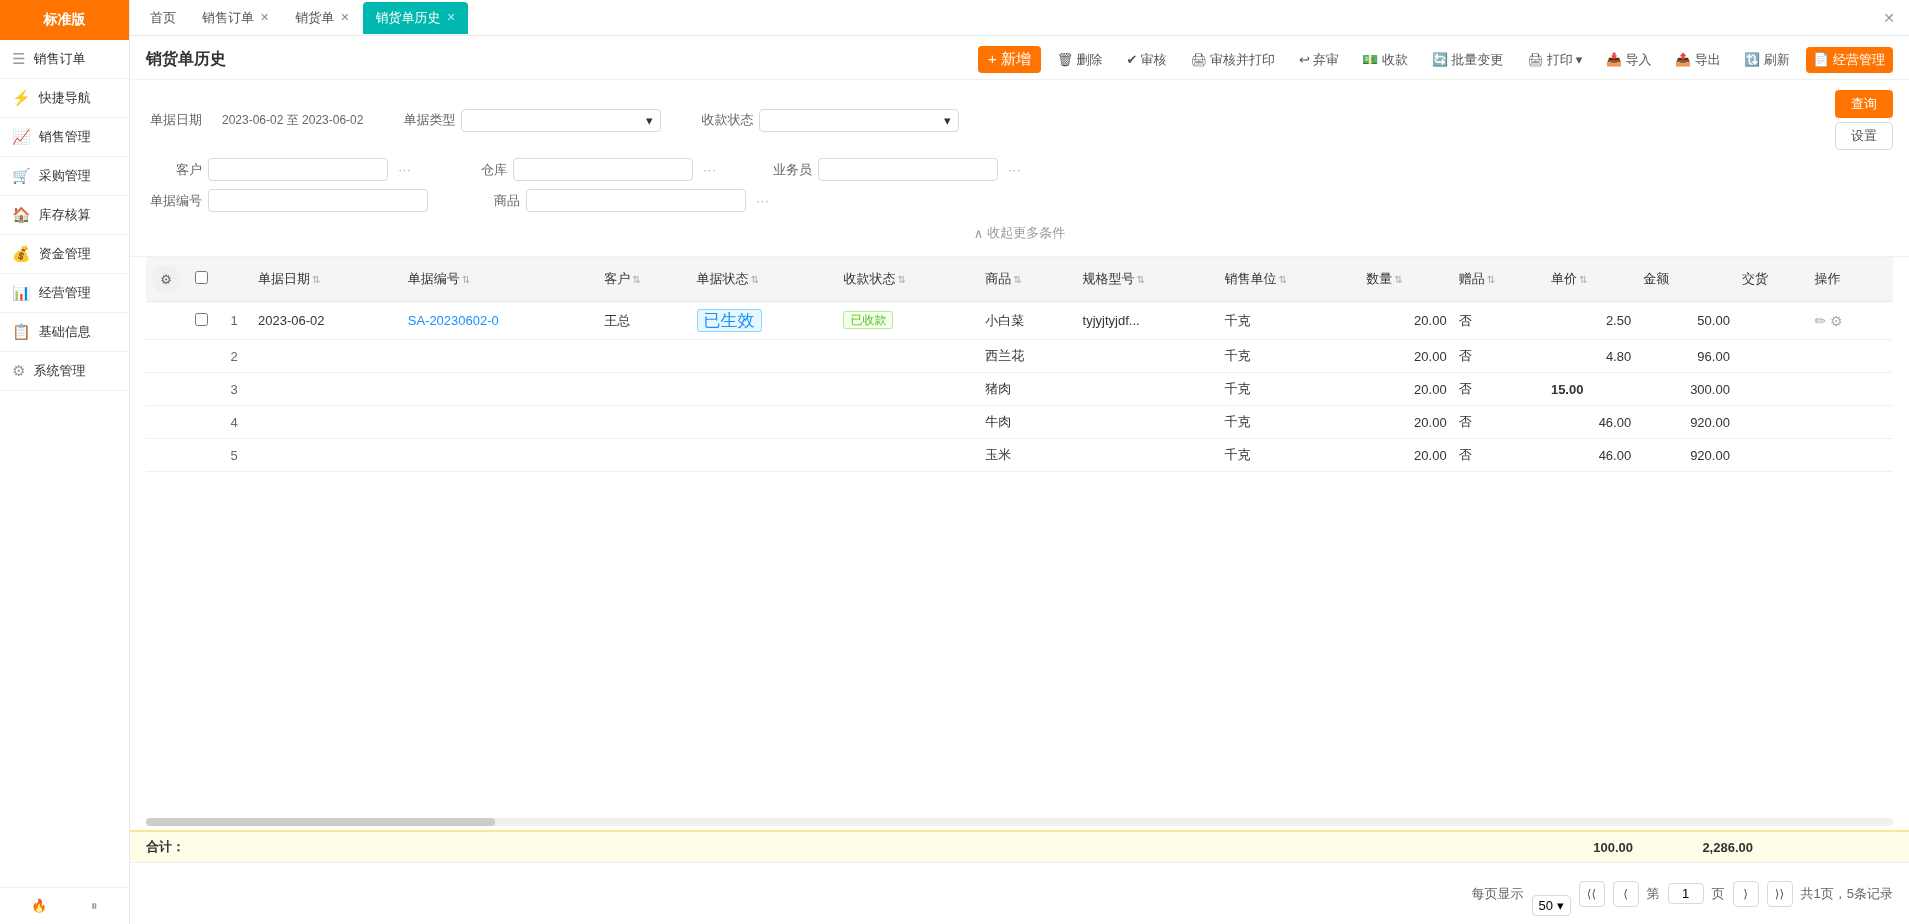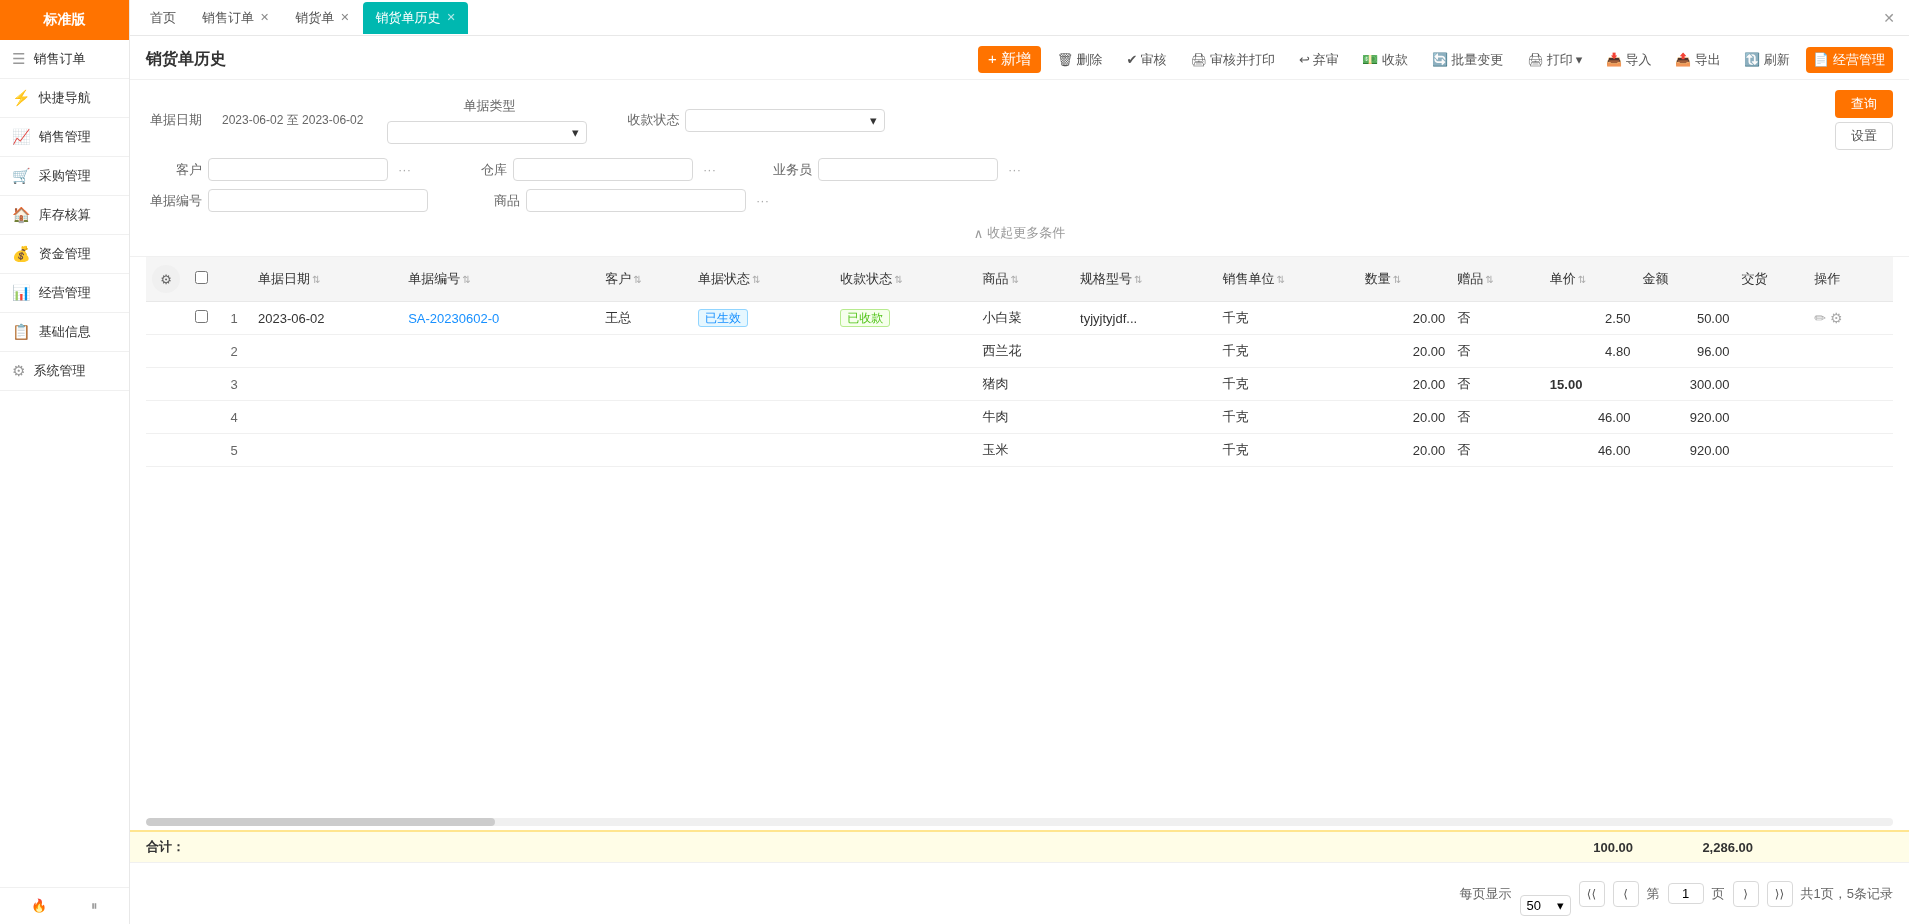--- a/index.html
+++ b/index.html
@@ -272,21 +272,21 @@
       padding: 7px 6px;
       color: #333;
       white-space: nowrap;
     }
     .badge-effective {
       background: #e6f7ff;
       color: #1890ff;
       border: 1px solid #91d5ff;
       border-radius: 3px;
       padding: 1px 6px;
-      font-size: 12px;
+      font-size: 17px;
     }
     .badge-received {
       background: #f6ffed;
       color: #52c41a;
       border: 1px solid #b7eb8f;
       border-radius: 3px;
       padding: 1px 6px;
       font-size: 12px;
     }
     .link-text {
@@ -325,21 +325,21 @@
       gap: 8px;
       background: #fff;
     }
     .pagination-label { color: #666; }
     .page-size-select {
       border: 1px solid #d9d9d9;
       border-radius: 4px;
       padding: 2px 6px;
       display: flex;
       align-items: center;
-      gap: 16px;
+      gap: 4px;
       cursor: pointer;
       margin-top: 24px;
     }
     .page-btn {
       width: 26px;
       height: 26px;
       border: 1px solid #d9d9d9;
       border-radius: 4px;
       display: flex;
       align-items: center;
@@ -513,21 +513,21 @@
     <div class="filter-area">
       <div class="filter-row">
 
         <div class="filter-item">
           <span class="filter-label">单据日期</span>
         </div>
         <div class="filter-item">
           <span class="date-range">2023-06-02 至 2023-06-02</span>
         </div>
 
-        <div class="filter-item" style="margin-left:8px;flex-direction:column;">
+        <div class="filter-item" style="margin-left:20px;">
           <span class="filter-label">单据类型</span>
           <div class="filter-select" style="width:200px;">
             <span></span>
             <span>▾</span>
           </div>
         </div>
 
         <div class="filter-item" style="margin-left:20px;">
           <span class="filter-label">收款状态</span>
           <div class="filter-select" style="width:200px;">

